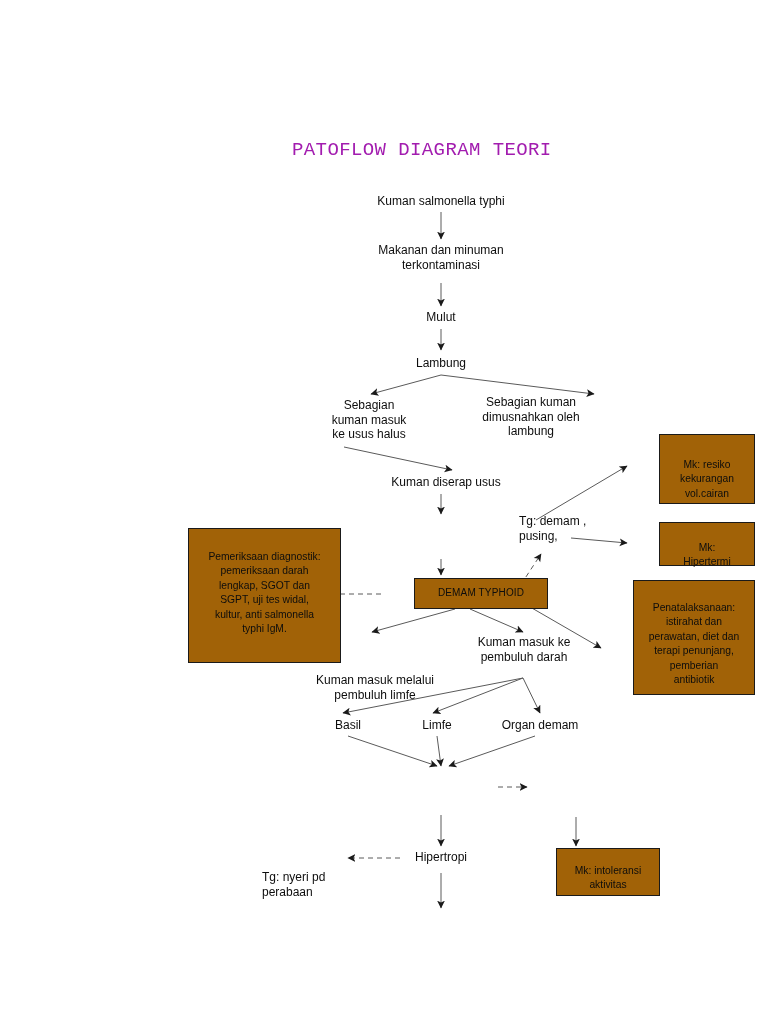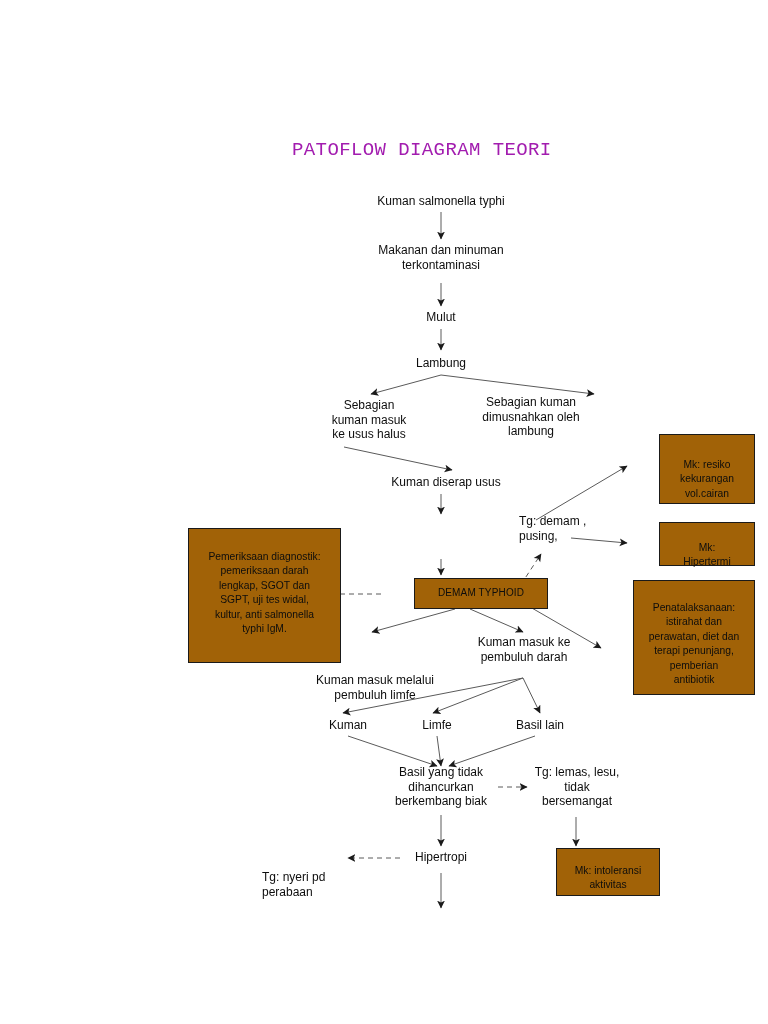--- a/index.html
+++ b/index.html
@@ -161,33 +161,27 @@
 pemberian
 antibiotik</span>
   </div>
 
   <div class="node" style="left:305px;top:635px;width:140px;margin-top:38px;">Kuman masuk melalui
 pembuluh limfe</div>
 
   <div class="node" style="left:462px;top:635px;width:124px;">Kuman masuk ke
 pembuluh darah</div>
 
-  <div class="node" style="left:313px;top:718px;width:70px;">Kuman</div>
+  <div class="node" style="left:313px;top:718px;width:70px;">Basil</div>
 
   <div class="node" style="left:402px;top:718px;width:70px;">Limfe</div>
 
-  <div class="node" style="left:500px;top:718px;width:80px;">Basil lain</div>
+  <div class="node" style="left:500px;top:718px;width:80px;">Organ demam</div>
 
-  <div class="node" style="left:381px;top:765px;width:120px;">Basil yang tidak
-dihancurkan
-berkembang biak</div>
 
-  <div class="node" style="left:527px;top:765px;width:100px;">Tg: lemas, lesu,
-tidak
-bersemangat</div>
 
   <div class="node" style="left:396px;top:850px;width:90px;">Hipertropi</div>
 
   <div class="node left" style="left:262px;top:841px;width:100px;margin-top:29px;">Tg: nyeri pd
 perabaan</div>
 
   <div class="boxed" style="left:525px;top:848px;width:104px;height:48px;">
     <span class="inner">Mk: intoleransi
 aktivitas</span>
   </div>

